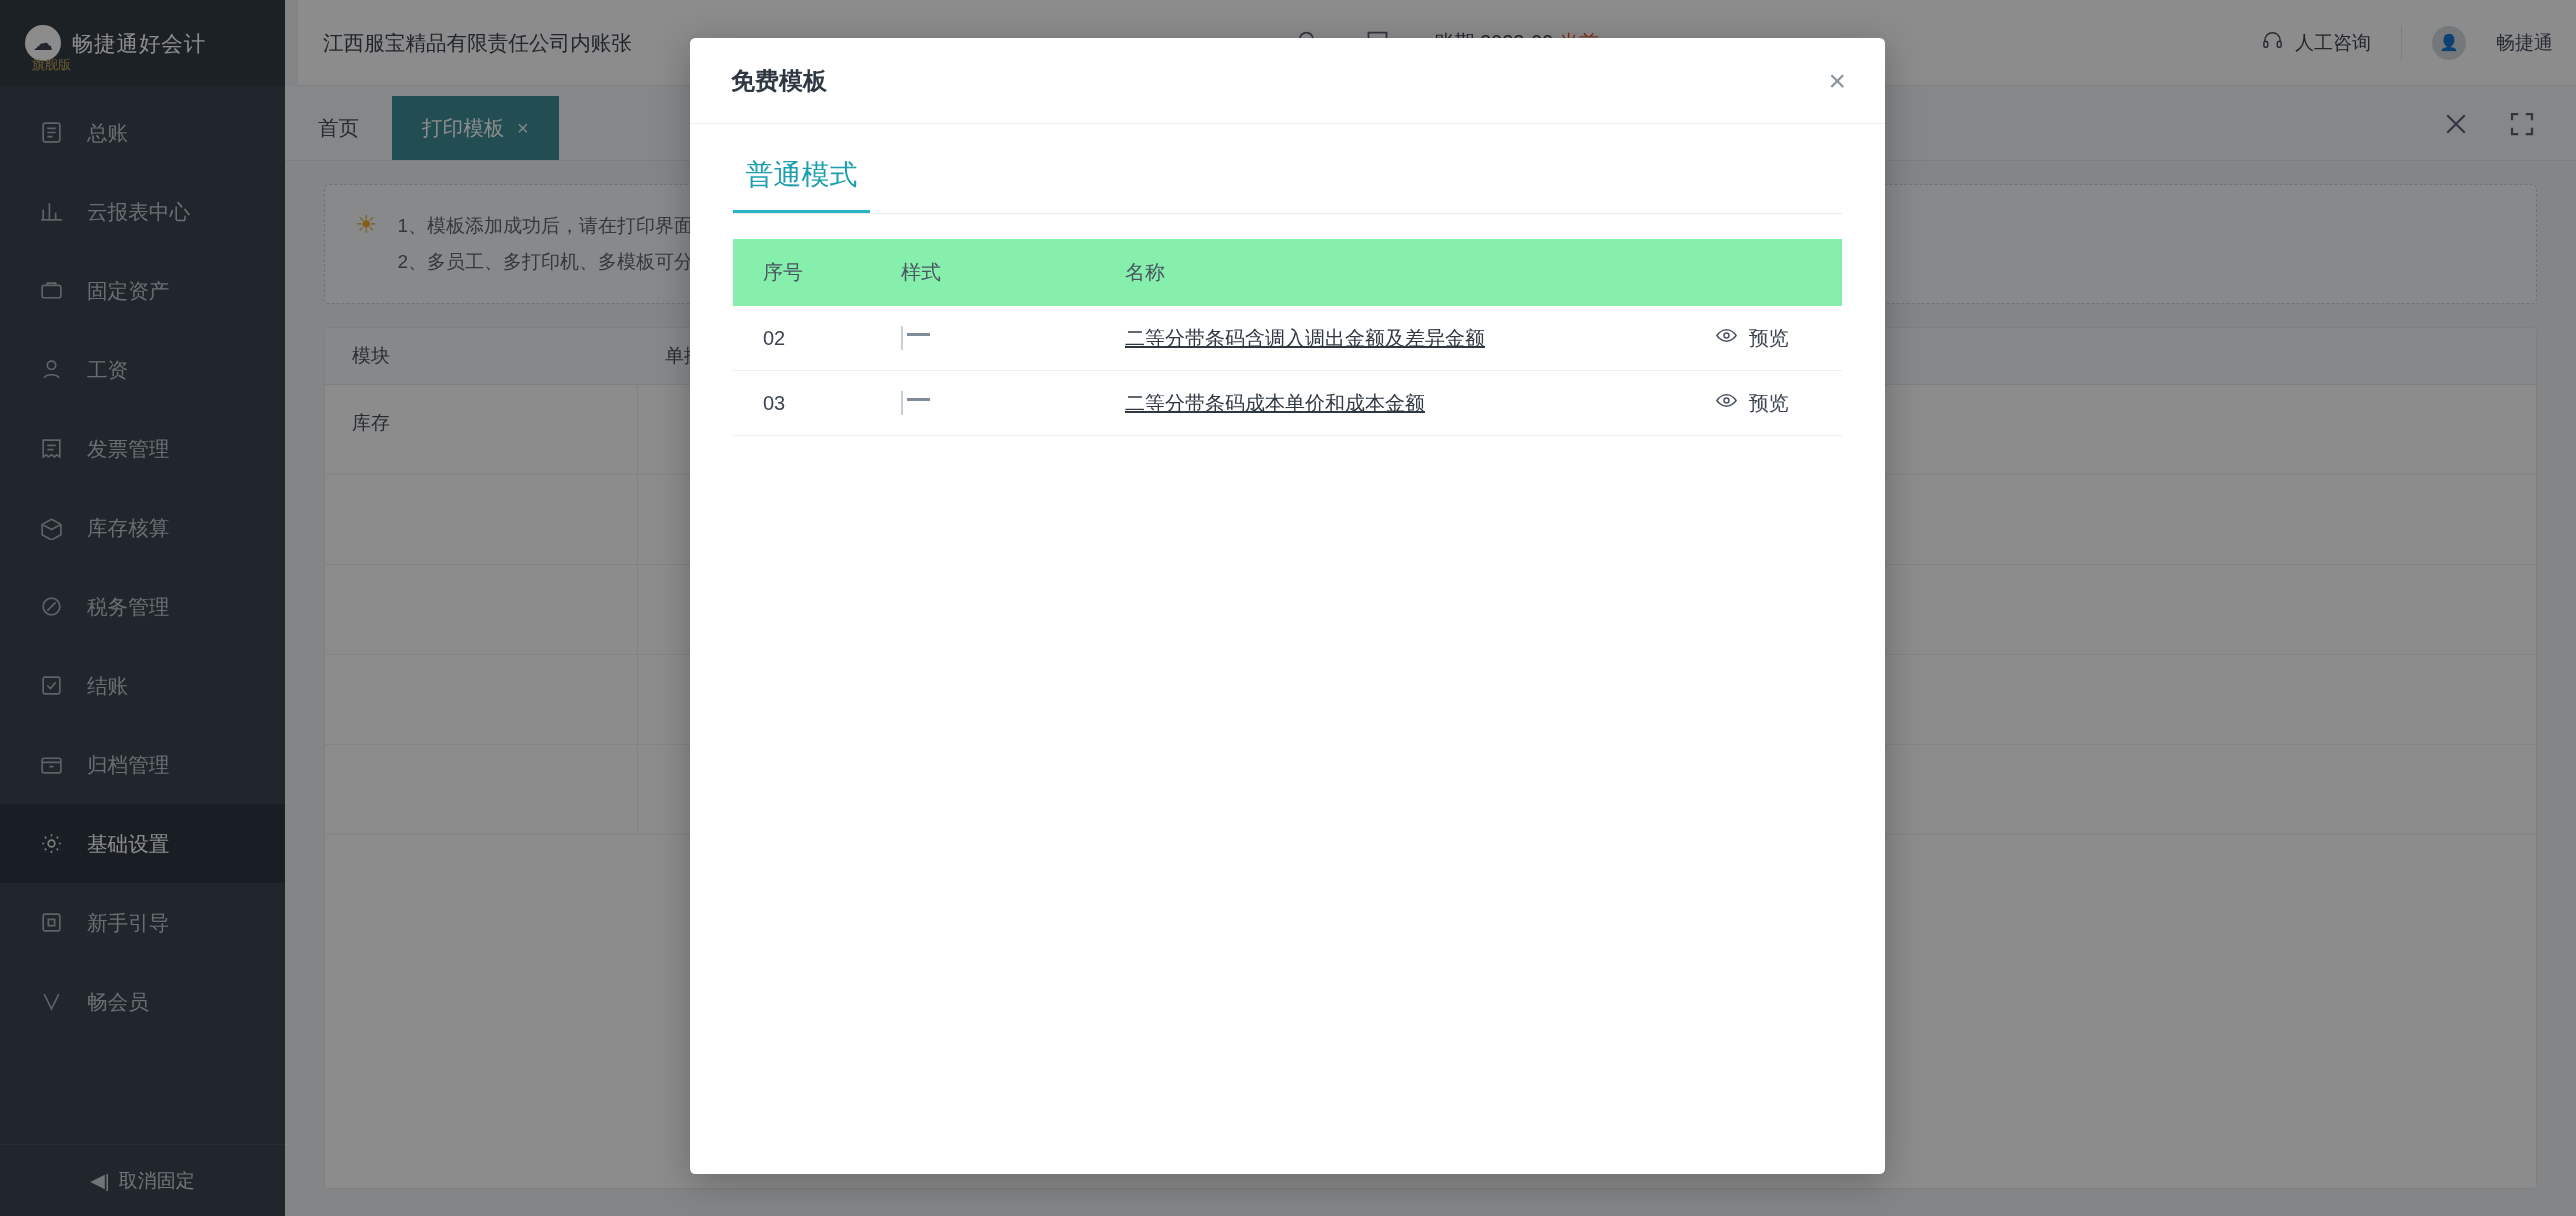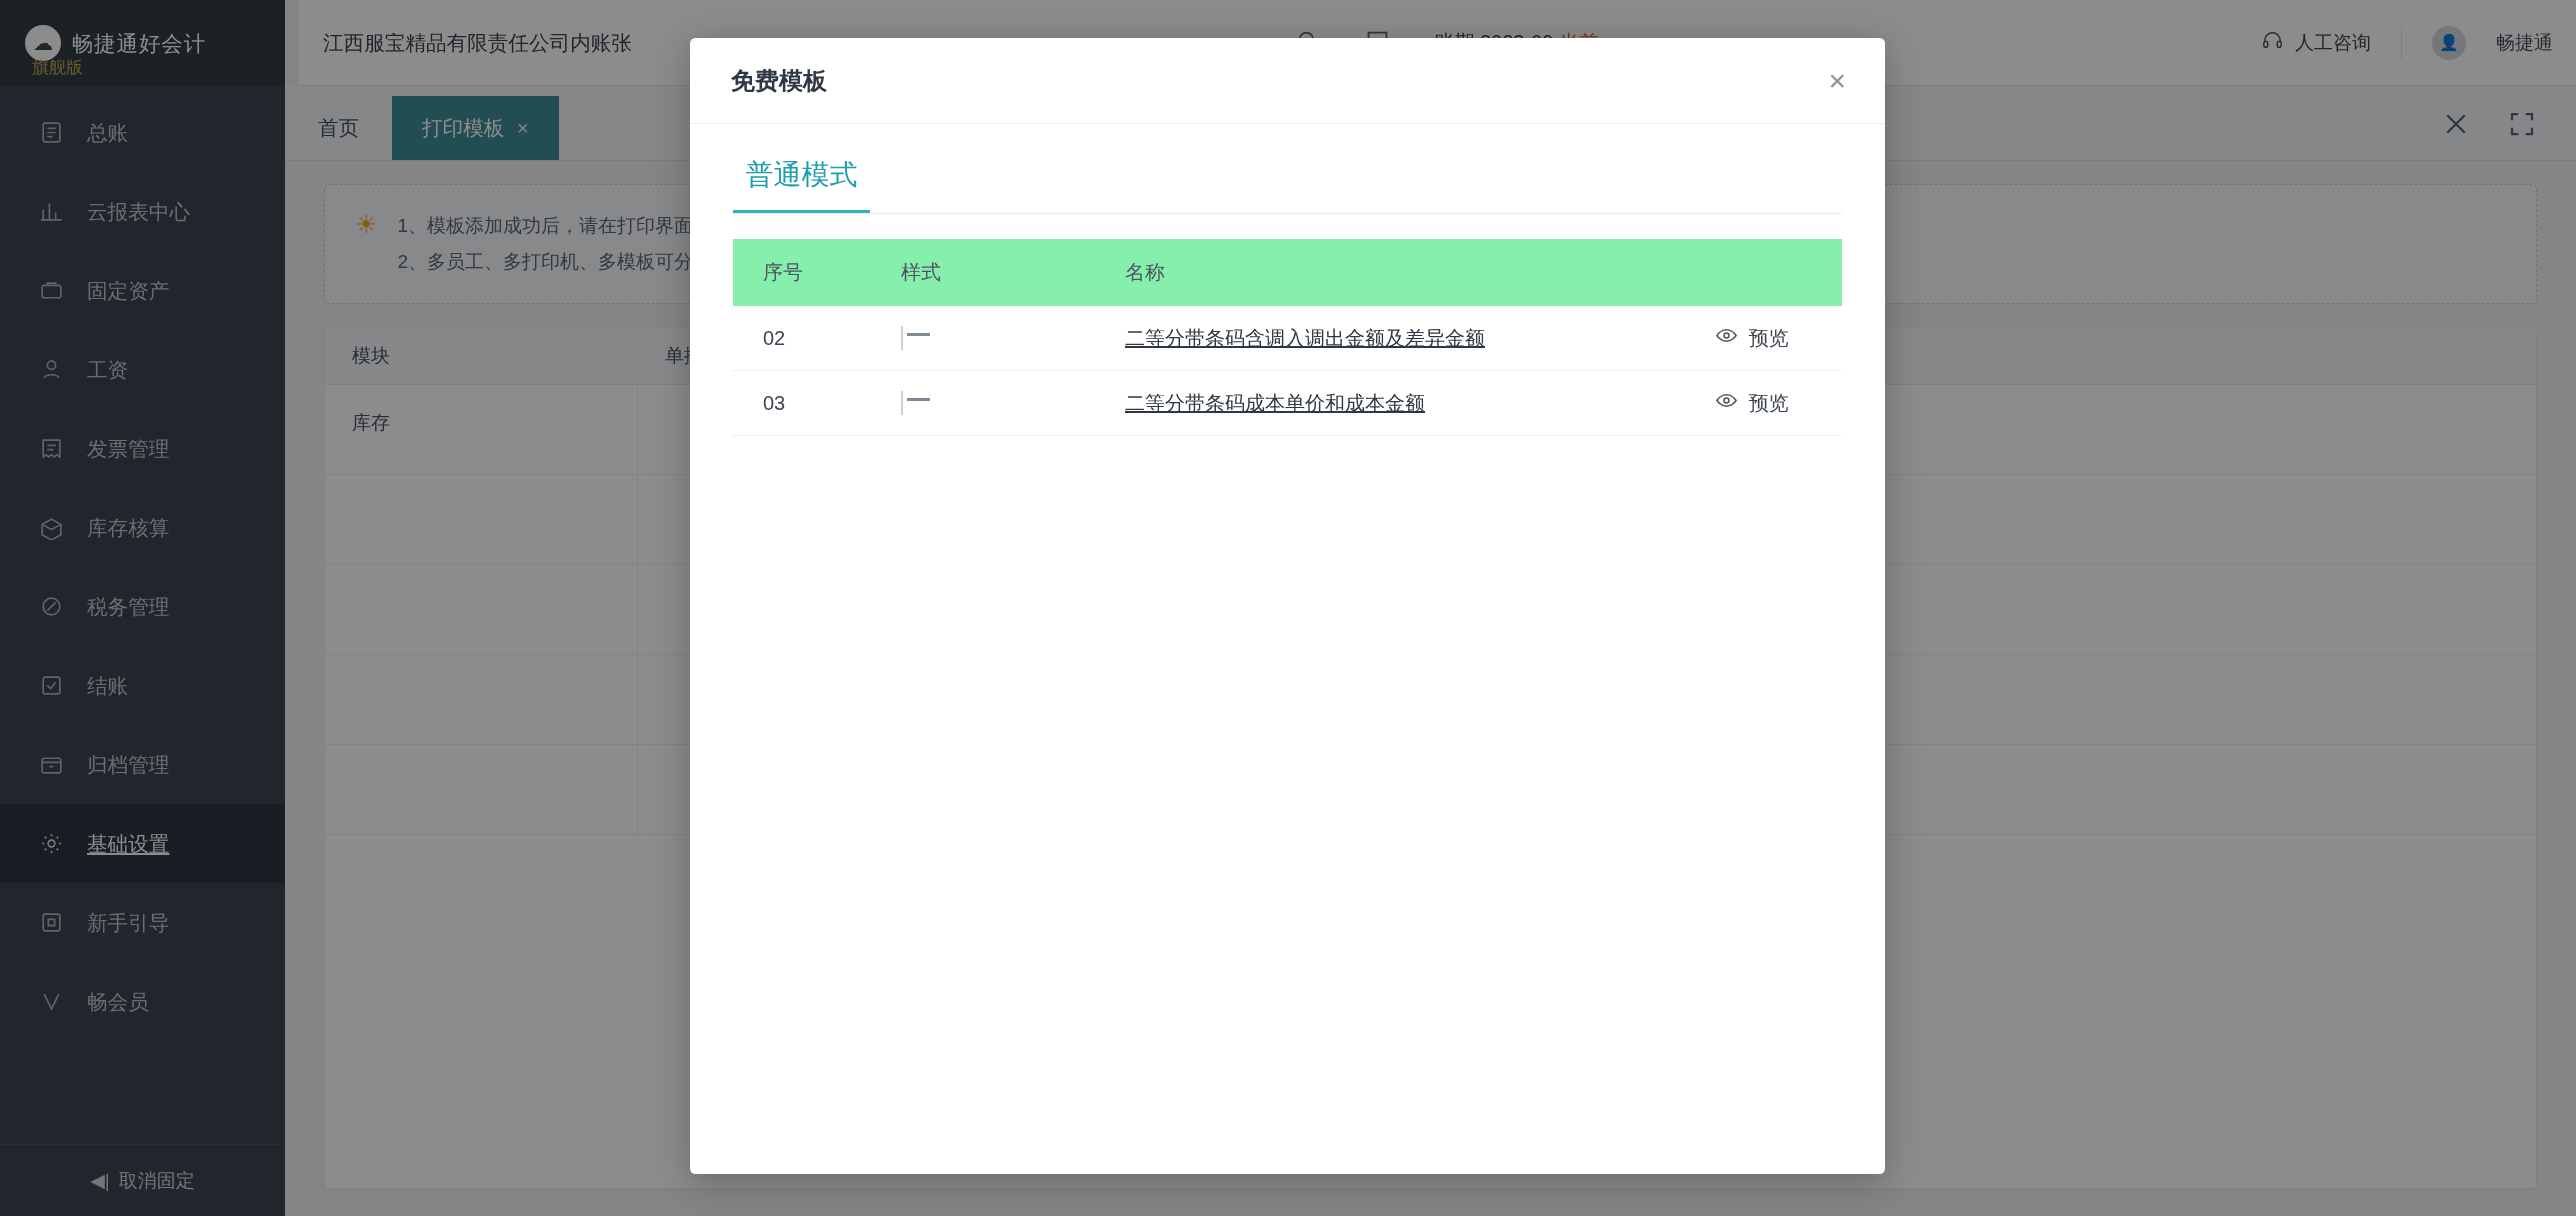--- a/index.html
+++ b/index.html
@@ -40,40 +40,39 @@
   }
   .logo-text {
     color: #ffffff;
     font-size: 21.5px;
     letter-spacing: 0.9px;
   }
   .logo-sub {
     position: absolute;
     left: 32px; top: 56px;
     color: #c2a45a;
-    font-size: 17px;
+    font-size: 13px;
   }
   .nav {
     flex: 1;
     padding-top: 7.2px;
     overflow: hidden;
   }
   .nav-item {
     height: 79px;
     display: flex; align-items: center;
     padding-left: 39px;
     gap: 23px;
     font-size: 20.6px;
     color: #c2c9d1;
     cursor: pointer;
   }
   .nav-item.active {
     background: #2f3842;
     color: #ffffff;
-    text-decoration: underline;
   }
   .nav-icon {
     width: 25px; height: 25px;
     display: inline-flex; align-items: center; justify-content: center;
     opacity: .85;
   }
   .nav-icon svg { width: 25px; height: 25px; fill: none; stroke: currentColor; stroke-width: 1.6; }
   .sidebar-footer {
     height: 72px;
     display: flex; align-items: center; justify-content: center;

